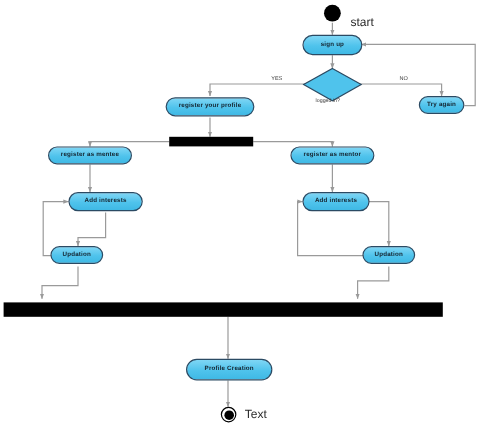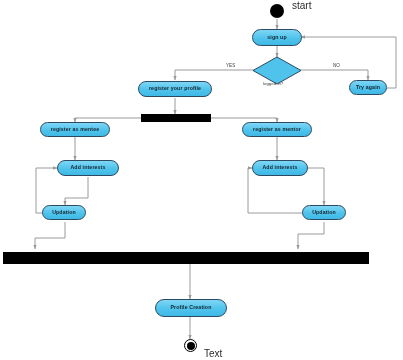--- a/index.html
+++ b/index.html
@@ -128,21 +128,21 @@
 
       <path d="M 324 222 L 324 234 L 298 234 L 298 249" marker-end="url(#arrow)"></path>
 
       <path d="M 190 264 L 190 299" marker-end="url(#arrow)"></path>
 
       <path d="M 190 317 L 190 339" marker-end="url(#arrow)"></path>
     </g>
   </svg>
 
   <div class="dot-start" style="left:270px; top:4px; width:14px; height:14px;"></div>
-  <div class="plain-label" style="left:292px; top:0;">start</div>
+  <div class="plain-label" style="left:292px; top:14px;">start</div>
 
   <div class="node" style="left:252px; top:29px; width:50px; height:17px;">
     <span>sign up</span>
   </div>
 
   <svg style="position:absolute; left:252px; top:56px; width:50px; height:29px;" viewBox="0 0 50 29" xmlns="http://www.w3.org/2000/svg">
     <polygon points="25,1 49,14.5 25,28 1,14.5" fill="#4fc3ec" stroke="#2b4a63" stroke-width="1"></polygon>
   </svg>
   <div class="guard-label" style="left:263px; top:81px;">logged in?</div>
   <div class="edge-label" style="left:226px; top:63px;">YES</div>
@@ -183,15 +183,15 @@
   </div>
 
   <div class="bar" style="left:3px; top:252px; width:366px; height:12px;"></div>
 
   <div class="node" style="left:155px; top:299px; width:72px; height:18px;">
     <span>Profile Creation</span>
   </div>
 
   <div class="end-outer" style="left:184px; top:339px; width:13px; height:13px;"></div>
   <div class="end-inner" style="left:186.5px; top:341.5px; width:8px; height:8px;"></div>
-  <div class="plain-label" style="left:204px; top:348px;">Text</div>
+  <div class="plain-label" style="left:204px; top:340px;">Text</div>
 
 </div>
 
 </body></html>

